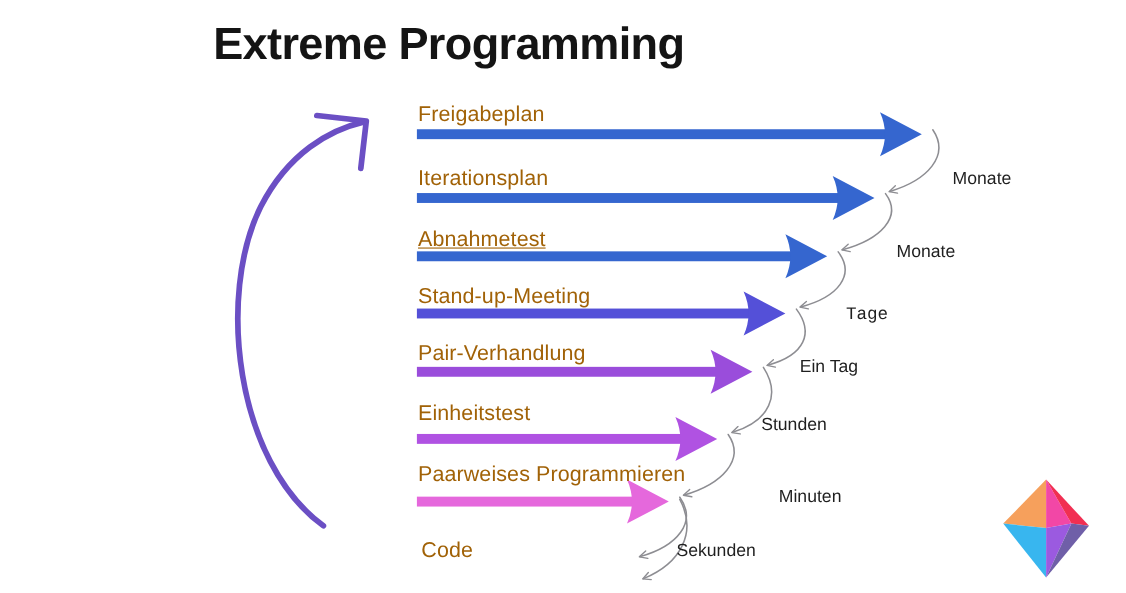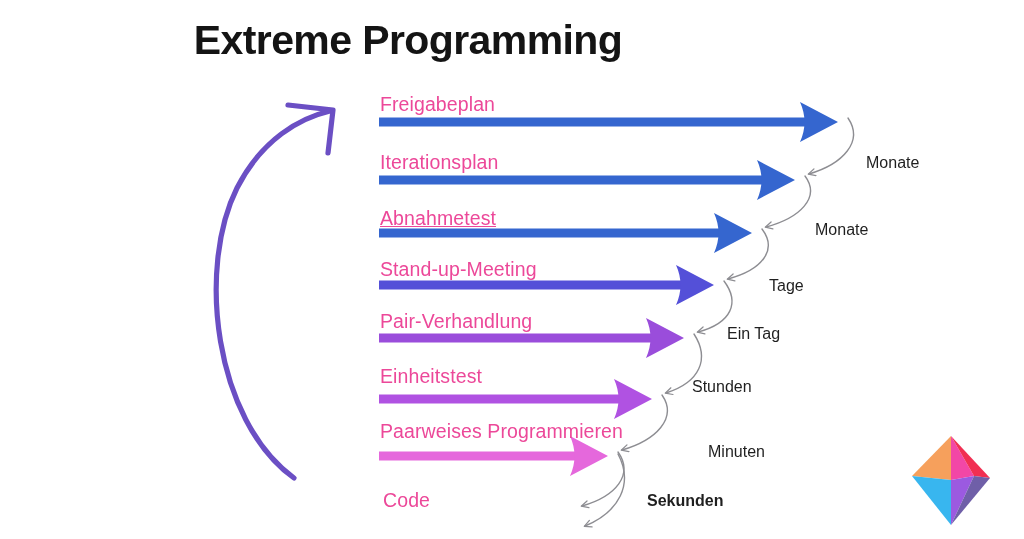--- a/index.html
+++ b/index.html
@@ -27,21 +27,21 @@
     font-size: 41px;
     font-weight: 700;
     letter-spacing: -0.6px;
     color: #141414;
     line-height: 1.1;
   }
   .practice-label {
     position: absolute;
     font-size: 19.5px;
     font-weight: 400;
-    color: #ec4899;
+    color: #a16207;
     white-space: nowrap;
     letter-spacing: 0.1px;
     line-height: 1;
   }
   .scale-label {
     position: absolute;
     font-size: 16px;
     font-weight: 400;
     color: #1f1f1f;
     white-space: nowrap;
@@ -130,25 +130,25 @@
       <div class="practice-label" style="left: 380px; top: 209px; text-decoration: underline;">Abnahmetest</div>
       <div class="practice-label" style="left: 380px; top: 260px;">Stand-up-Meeting</div>
       <div class="practice-label" style="left: 380px; top: 312px;">Pair-Verhandlung</div>
       <div class="practice-label" style="left: 380px; top: 367px;">Einheitstest</div>
       <div class="practice-label" style="left: 380px; top: 422px;">Paarweises Programmieren</div>
       <div class="practice-label" style="left: 383px; top: 491px;">Code</div>
     </div>
   <div id="scales-layer">
       <div class="scale-label" style="left: 866px; top: 155px;">Monate</div>
       <div class="scale-label" style="left: 815px; top: 222px;">Monate</div>
-      <div class="scale-label" style="left: 769px; top: 278px;">Tage</div>
+      <div class="scale-label" style="left: 769px; top: 278px; font-family: Liberation Mono, monospace;">Tage</div>
       <div class="scale-label" style="left: 727px; top: 326px;">Ein Tag</div>
       <div class="scale-label" style="left: 692px; top: 379px;">Stunden</div>
       <div class="scale-label" style="left: 667px; top: 444px; margin-left: 41px;">Minuten</div>
-      <div class="scale-label" style="left: 647px; top: 493px; font-weight: bold;">Sekunden</div>
+      <div class="scale-label" style="left: 615px; top: 493px;">Sekunden</div>
     </div>
 
   <svg id="logo-layer" viewBox="0 0 86 96" xmlns="http://www.w3.org/2000/svg">
     <polygon points="43,4 43,48 4,44" fill="#f6a05c"></polygon>
     <polygon points="43,4 43,48 66,44" fill="#f247a6"></polygon>
     <polygon points="43,4 66,44 82,46" fill="#f12f52"></polygon>
     <polygon points="4,44 43,48 43,93" fill="#38b6ef"></polygon>
     <polygon points="43,48 66,44 43,93" fill="#9b5ae0"></polygon>
     <polygon points="66,44 82,46 43,93" fill="#6f5fa8"></polygon>
   </svg>

